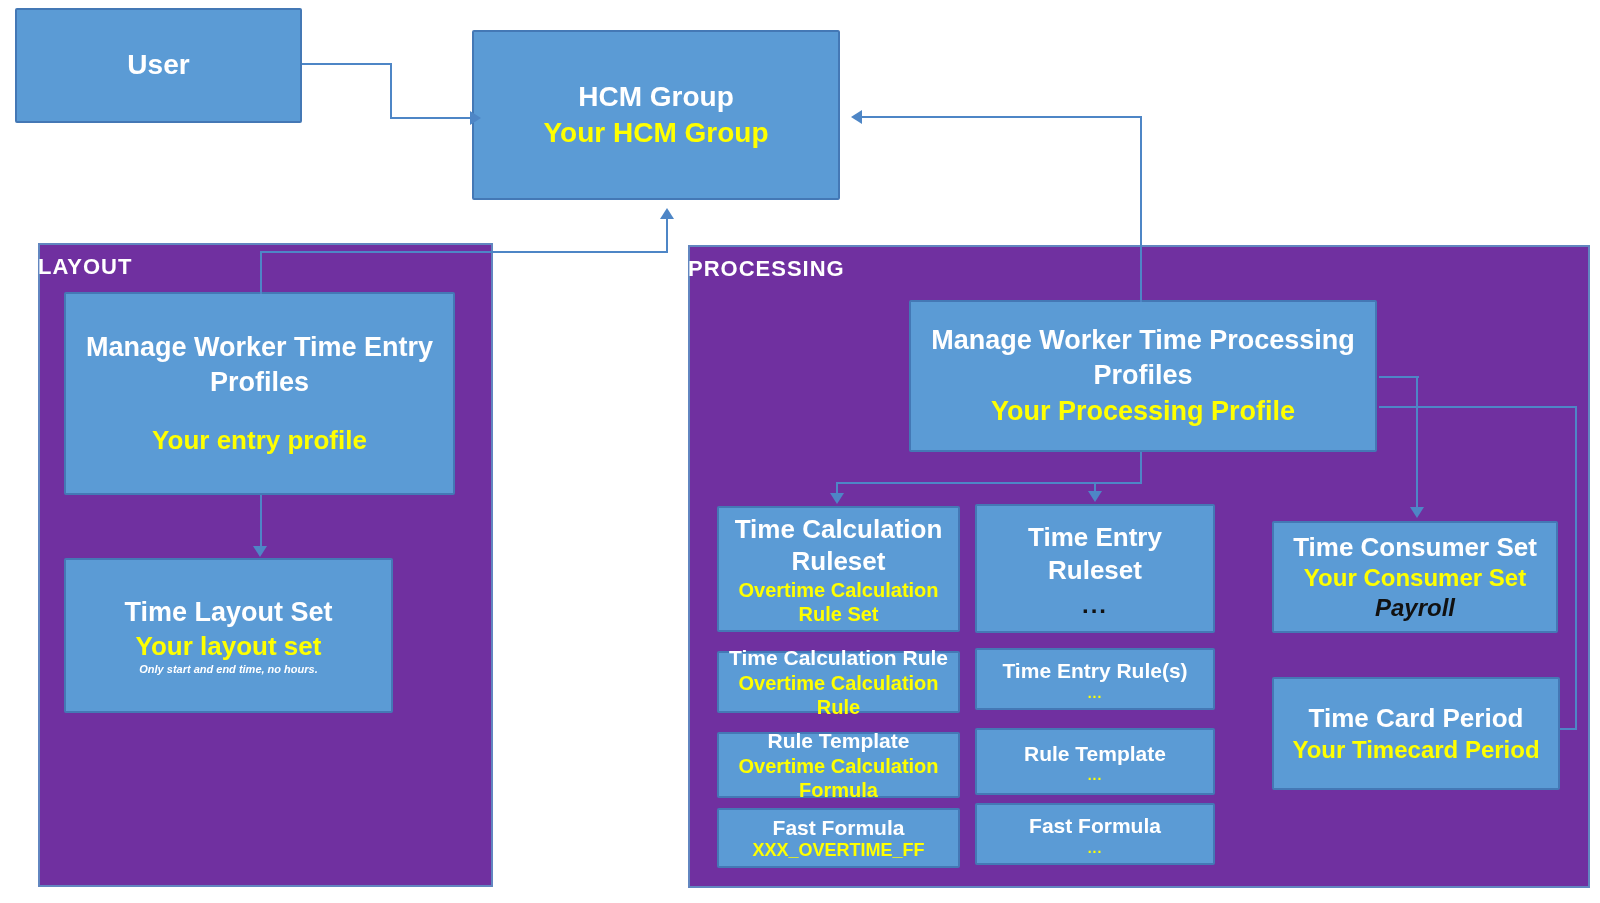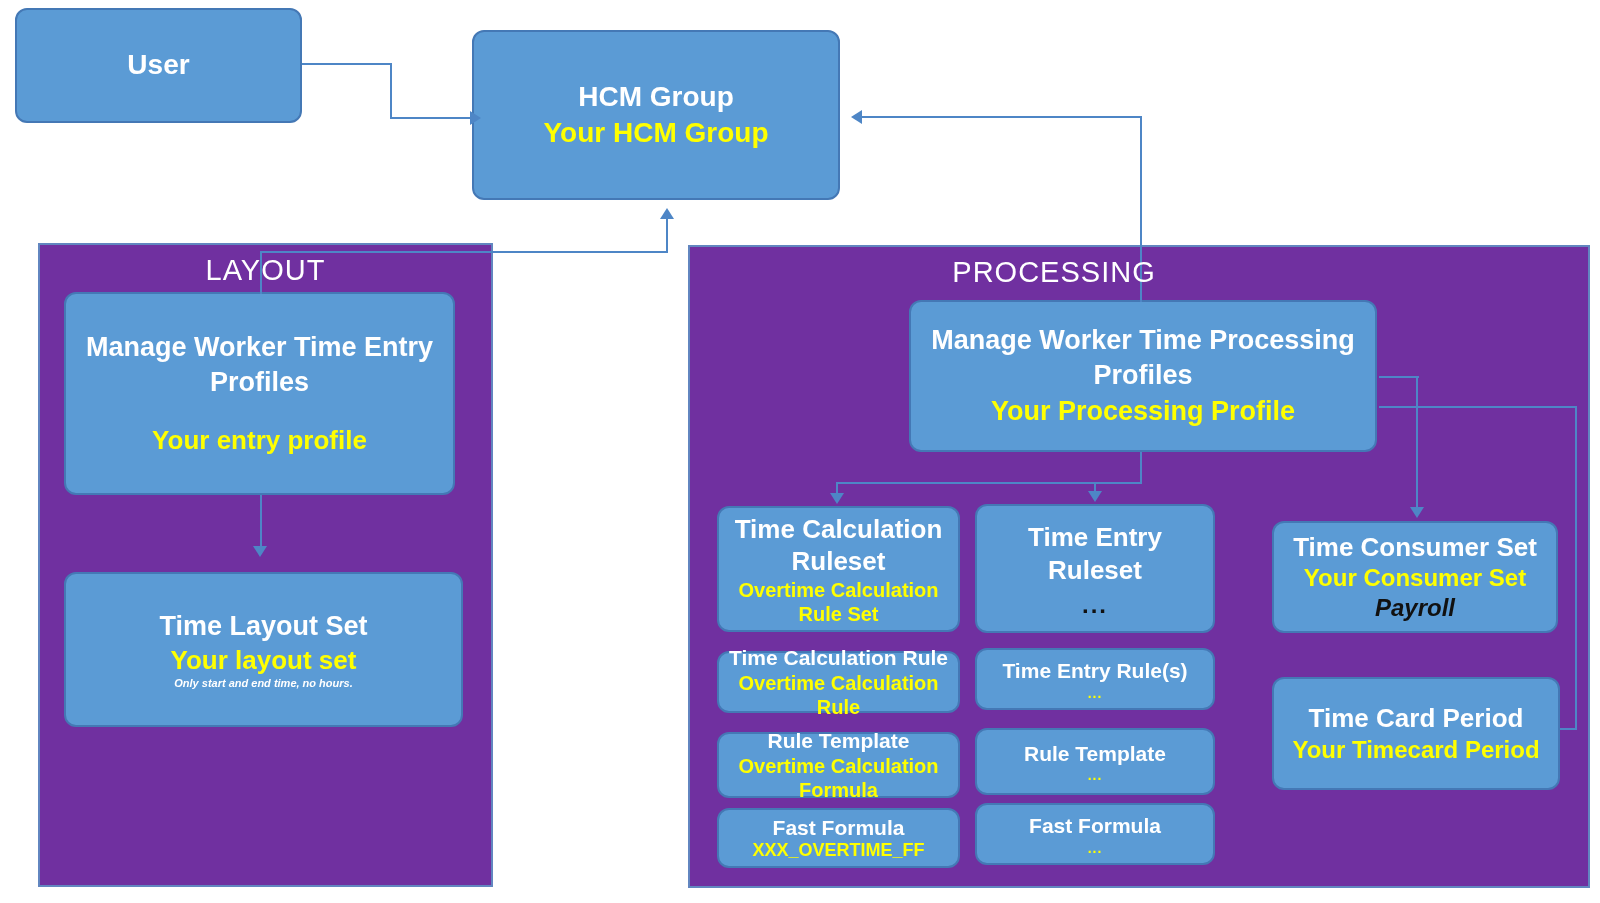--- a/index.html
+++ b/index.html
@@ -5,24 +5,24 @@
   :root{
     --box-fill:#5B9BD5; --box-border:#4478B5;
     --panel-fill:#7030A0; --panel-border:#6286C0;
     --line:#4E86C6; --yellow:#FFFF00; --ink:#111111;
   }
   html,body{margin:0;padding:0;background:#ffffff;}
   .canvas{position:relative;width:1600px;height:903px;background:#ffffff;
           font-family:"Liberation Sans",sans-serif;overflow:hidden;}
   .panel{position:absolute;background:var(--panel-fill);border:2px solid var(--panel-border);
          box-sizing:border-box;z-index:1;}
-  .panel-title{position:absolute;color:#ffffff;font-size:29px;font-weight:400;
-               letter-spacing:1px;text-align:center;z-index:6;}
+  .panel-title{position:absolute;color:#ffffff;font-size:22px;font-weight:700;
+               letter-spacing:1px;text-align:left;z-index:6;}
   .box{position:absolute;background:var(--box-fill);border:2px solid var(--box-border);
-       border-radius:12px;box-sizing:border-box;display:flex;flex-direction:column;
+       border-radius:2px;box-sizing:border-box;display:flex;flex-direction:column;
        align-items:center;justify-content:center;text-align:center;z-index:3;padding:20px 8px;}
   .w{color:#ffffff;font-weight:700;}
   .y{color:var(--yellow);font-weight:700;}
   .t28{font-size:28px;line-height:1.3;}
   .t27{font-size:27px;line-height:1.3;}
   .t26{font-size:26px;line-height:1.25;}
   .t24{font-size:24px;line-height:1.25;}
   .t21{font-size:21px;line-height:1.2;white-space:nowrap;}
   .t17{font-size:20px;line-height:1.2;}
   .t18{font-size:18px;line-height:1.2;white-space:nowrap;}
@@ -89,21 +89,21 @@
   <div class="box" style="left:472px;top:30px;width:368px;height:170px;">
     <div class="w t28">HCM Group</div>
     <div class="y t28">Your HCM Group</div>
   </div>
 
   <div class="box" style="left:64px;top:292px;width:391px;height:203px;gap:24px;">
     <div class="w t27">Manage Worker Time Entry Profiles</div>
     <div class="y t26">Your entry profile</div>
   </div>
 
-  <div class="box" style="left:64px;top:558px;width:399px;height:155px;margin-top:14px;">
+  <div class="box" style="left:64px;top:558px;width:329px;height:155px;">
     <div class="w t27">Time Layout Set</div>
     <div class="y t26">Your layout set</div>
     <div class="note-italic">Only start and end time, no hours.</div>
   </div>
 
   <div class="box" style="left:909px;top:300px;width:468px;height:152px;">
     <div class="w t27">Manage Worker Time Processing Profiles</div>
     <div class="y t27">Your Processing Profile</div>
   </div>
 

